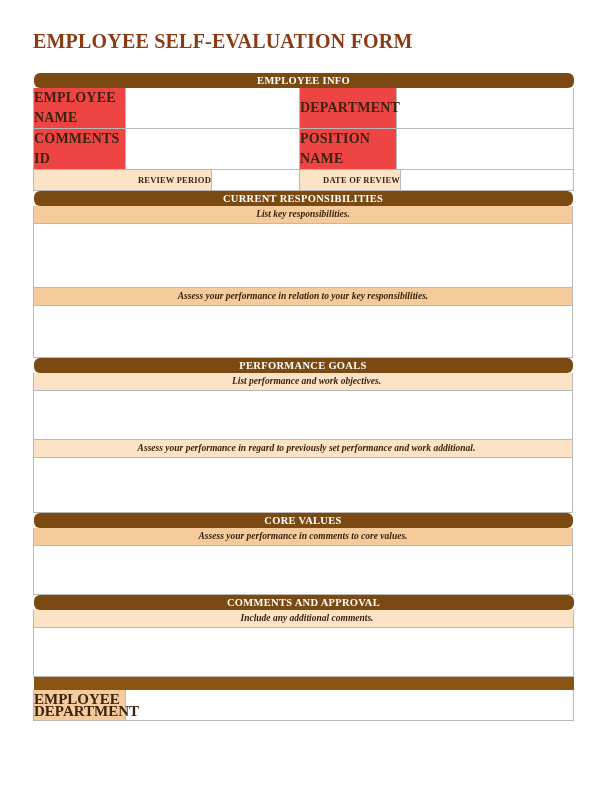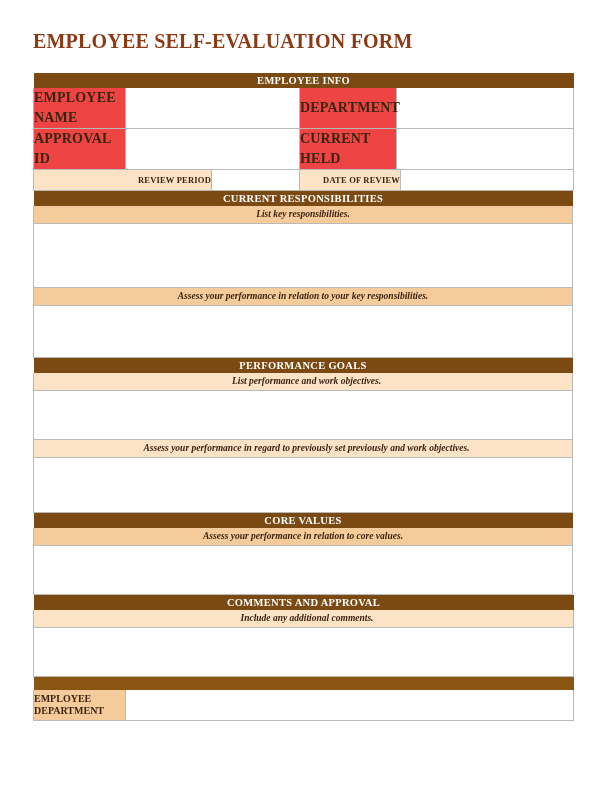--- a/index.html
+++ b/index.html
@@ -48,20 +48,21 @@
   
   .sec-head {
     background: #7A4A12;
     color: #ffffff;
     font-weight: bold;
     font-size: 10.5px;
     text-align: center;
     height: 15px;
     line-height: 15px;
     letter-spacing: 0.3px;
+    border-radius: 6px;
   }
   .sec-bar-empty {
     background: #8A5512;
     height: 13px;
     line-height: 13px;
   }
   
   .prompt {
     font-style: italic;
     font-weight: bold;
@@ -117,21 +118,21 @@
     height: 19px;
     line-height: 19px;
     border: 1px solid #b9b9b9;
     border-top: none;
     letter-spacing: 0.2px;
   }
   .sig-lbl {
     background: #F5CB9B;
     color: #3a2410;
     font-weight: bold;
-    font-size: 10px;
+    font-size: 15px;
     padding: 3px 0 3px 8px;
     height: 30px;
     border: 1px solid #b9b9b9;
     border-top: none;
     line-height: 12px;
     vertical-align: middle;
   }
   .sig-fld {
     background: #ffffff;
     border: 1px solid #b9b9b9;
@@ -162,23 +163,23 @@
           <tr>
         <td class="sec-head" colspan="6">EMPLOYEE INFO</td>
       </tr>
       <tr>
         <td class="lbl">EMPLOYEE NAME</td>
         <td class="fld" colspan="2"></td>
         <td class="lbl">DEPARTMENT</td>
         <td class="fld" colspan="2"></td>
       </tr>
       <tr>
-        <td class="lbl">APPROVAL ID</td>
-        <td class="fld" colspan="2"></td>
-        <td class="lbl">CURRENT HELD</td>
+        <td class="lbl">COMMENTS ID</td>
+        <td class="fld" colspan="2"></td>
+        <td class="lbl">POSITION NAME</td>
         <td class="fld" colspan="2"></td>
       </tr>
       <tr>
         <td class="lbl-r" colspan="2">REVIEW PERIOD</td>
         <td class="fld"></td>
         <td class="lbl-r" colspan="2">DATE OF REVIEW</td>
         <td class="fld"></td>
       </tr>
     </tbody>
       </table>
@@ -208,35 +209,35 @@
           <tr>
         <td class="sec-head">PERFORMANCE GOALS</td>
       </tr>
       <tr>
         <td class="prompt cream">List performance and work objectives.</td>
       </tr>
       <tr>
         <td class="answer" style="height:48px"></td>
       </tr>
       <tr>
-        <td class="prompt cream">Assess your performance in regard to previously set previously and work objectives.</td>
+        <td class="prompt cream">Assess your performance in regard to previously set performance and work additional.</td>
       </tr>
       <tr>
         <td class="answer" style="height:54px"></td>
       </tr>
     </tbody>
       </table>
 
     <table class="tbl">
       <tbody>
           <tr>
         <td class="sec-head">CORE VALUES</td>
       </tr>
       <tr>
-        <td class="prompt tan">Assess your performance in relation to core values.</td>
+        <td class="prompt tan">Assess your performance in comments to core values.</td>
       </tr>
       <tr>
         <td class="answer" style="height:48px"></td>
       </tr>
     </tbody>
       </table>
 
     <table class="tbl">
       <colgroup>
         <col style="width:92px">

